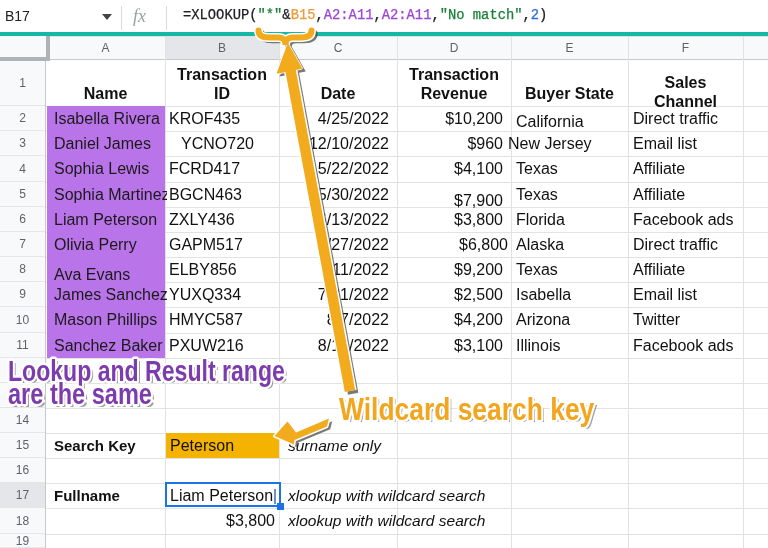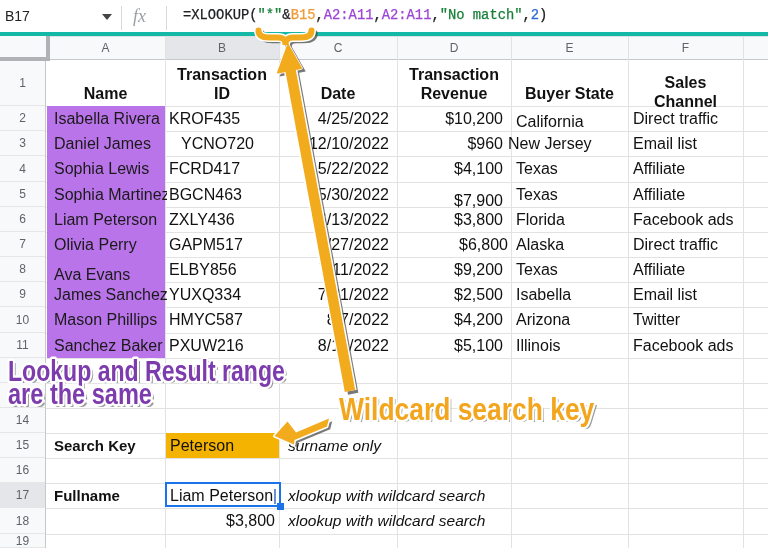--- a/index.html
+++ b/index.html
@@ -150,21 +150,21 @@
 <div class="cell lft" style="left:633px;top:282px;width:106px;height:25px">Email list</div>
 <div class="cell name" style="left:47px;top:307px;width:122px;height:26px">Mason Phillips</div>
 <div class="cell lft" style="left:169px;top:307px;width:106px;height:26px">HMYC587</div>
 <div class="cell rgt" style="left:279px;top:307px;width:114px;height:26px">8/7/2022</div>
 <div class="cell rgt" style="left:397px;top:307px;width:110px;height:26px">$4,200</div>
 <div class="cell lft" style="left:516px;top:307px;width:108px;height:26px">Arizona</div>
 <div class="cell lft" style="left:633px;top:307px;width:106px;height:26px">Twitter</div>
 <div class="cell name" style="left:47px;top:333px;width:122px;height:25px">Sanchez Baker</div>
 <div class="cell lft" style="left:169px;top:333px;width:106px;height:25px">PXUW216</div>
 <div class="cell rgt" style="left:279px;top:333px;width:114px;height:25px">8/16/2022</div>
-<div class="cell rgt" style="left:397px;top:333px;width:110px;height:25px">$5,100</div>
+<div class="cell rgt" style="left:397px;top:333px;width:110px;height:25px">$3,100</div>
 <div class="cell lft" style="left:516px;top:333px;width:108px;height:25px">Illinois</div>
 <div class="cell lft" style="left:633px;top:333px;width:106px;height:25px">Facebook ads</div>
 <div class="cell bold lft0" style="left:54px;top:433px;width:105px;height:25px">Search Key</div>
 <div style="position:absolute;left:166px;top:433px;width:113px;height:25px;background:#f5b301"></div>
 <div class="cell lft0" style="left:170px;top:433px;width:105px;height:25px">Peterson</div>
 <div class="cell ital" style="left:288px;top:433px;width:150px;height:25px">surname only</div>
 <div class="cell bold lft0" style="left:54px;top:483px;width:105px;height:25px">Fullname</div>
 <div class="cell lft0" style="left:170px;top:483px;width:105px;height:25px">Liam Peterson</div>
 <div class="cell ital" style="left:288px;top:483px;width:230px;height:25px">xlookup with wildcard search</div>
 <div class="cell rgt" style="left:165px;top:508px;width:112px;height:26px;padding-right:2px">$3,800</div>

